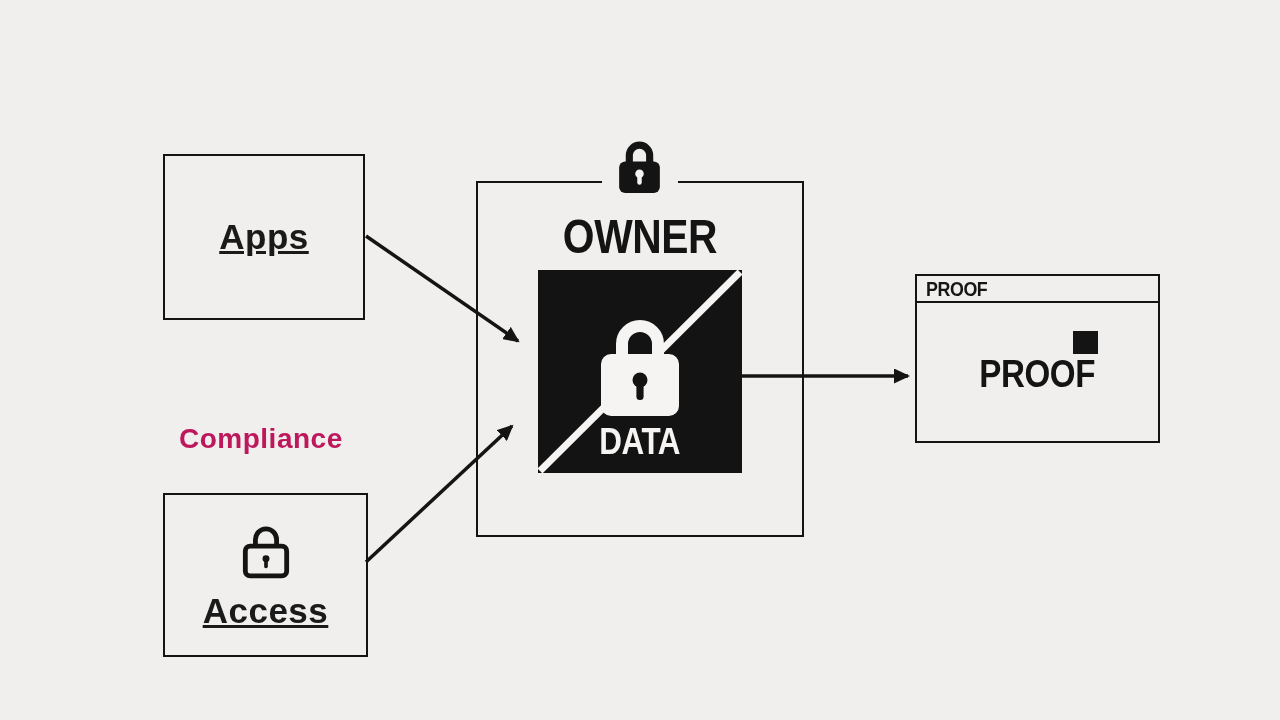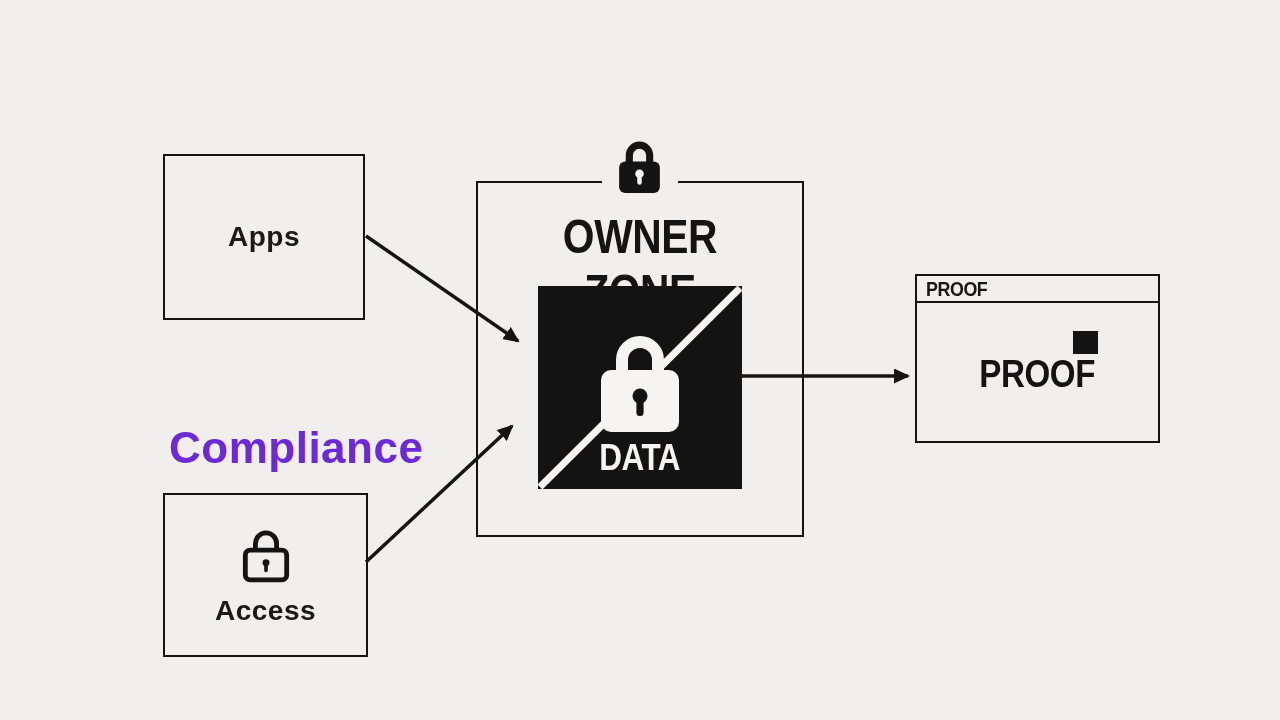--- a/index.html
+++ b/index.html
@@ -11,32 +11,32 @@
   }
   .canvas { position:relative; width:1280px; height:720px; background:#f0efed; }
 
   
   .box { position:absolute; border:2.5px solid #141414; box-sizing:border-box; background:#f0efed; }
   .apps-box   { left:163px; top:154px; width:202px; height:166px; display:flex; align-items:center; justify-content:center; }
   .access-box { left:163px; top:481px; width:205px; height:164px; display:flex; flex-direction:column; align-items:center; justify-content:center; gap:10px;margin-top:12px; }
   .zone-box   { left:476px; top:181px; width:328px; height:356px; }
   .proof-box  { left:915px; top:274px; width:245px; height:169px; }
 
-  .geo-label { font-size:28px; font-weight:600; letter-spacing:0.5px; color:#1a1a1a; }
-  .compliance-label { position:absolute; left:169px; top:423px; font-size:44px; font-weight:600; letter-spacing:0.5px; color:#6d28d9; }
+  .geo-label { font-size:35px; font-weight:600; letter-spacing:0.5px; color:#1a1a1a;text-decoration:underline; }
+  .compliance-label { position:absolute; left:179px; top:423px; font-size:28px; font-weight:600; letter-spacing:0.5px; color:#be185d; }
 
   .cond { display:inline-block; transform:scaleX(0.85); transform-origin:center; font-weight:700; letter-spacing:-0.5px; }
 
   
   .zone-title { position:absolute; top:26px; left:0; width:100%; text-align:center; font-size:48px; color:#141414; }
   .border-gap { position:absolute; left:602px; top:176px; width:76px; height:10px; background:#f0efed; }
   .top-lock   { position:absolute; left:616px; top:135px; width:47px; height:59px; }
 
   
-  .data-square { position:absolute; left:538px; top:270px; width:204px; height:203px; background:#131313;margin-top:16px; }
+  .data-square { position:absolute; left:538px; top:270px; width:204px; height:203px; background:#131313; }
   .data-square .slash { position:absolute; left:0; top:0; width:204px; height:203px; }
   .data-lock { position:absolute; left:50%; top:36px; transform:translateX(-50%); width:84px; height:112px; }
   .data-label { position:absolute; bottom:10px; left:0; width:100%; text-align:center; font-size:37px; color:#f5f4f2; }
 
   
   .proof-header { height:27px; border-bottom:2.5px solid #141414; display:flex; align-items:center; padding-left:9px; box-sizing:border-box; }
   .proof-header .cond { transform-origin:left center; font-size:21px; font-weight:700; }
   .proof-marker { position:absolute; left:156px; top:55px; width:25px; height:23px; background:#141414; }
   .proof-result { position:absolute; top:78px; left:0; width:100%; text-align:center; font-size:39px; line-height:1.0; color:#141414; }
 

